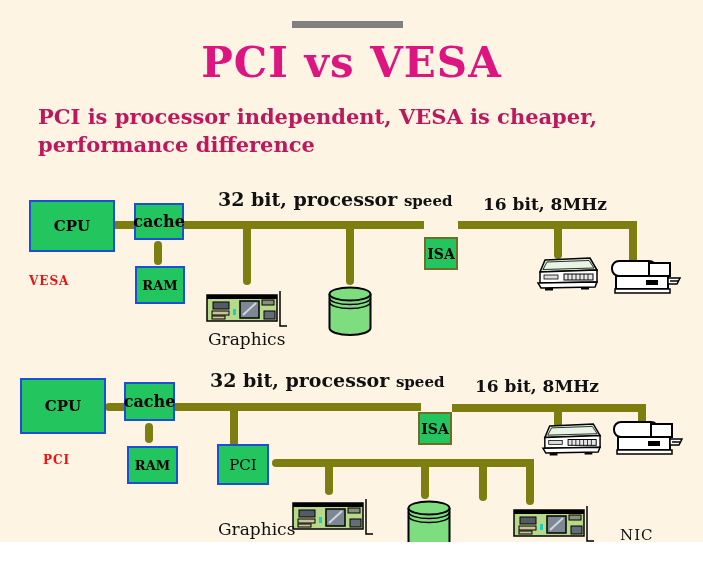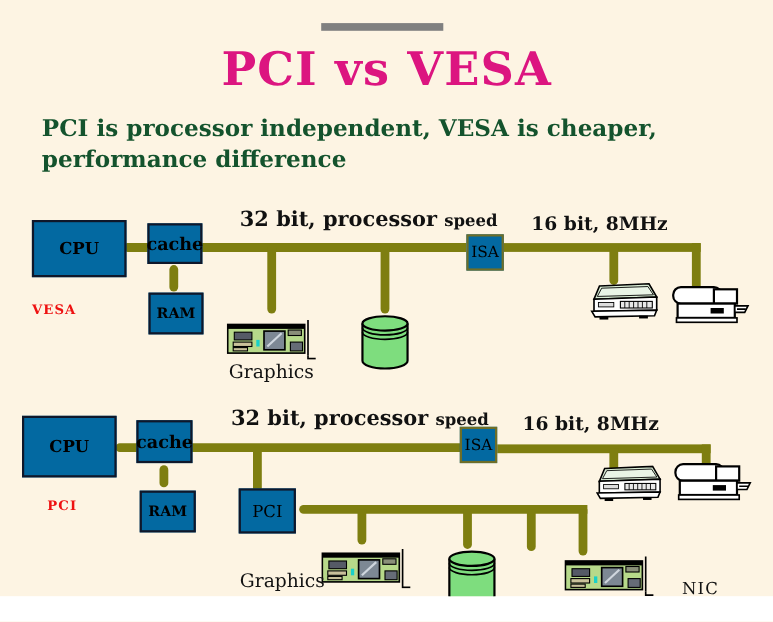--- a/index.html
+++ b/index.html
@@ -9,29 +9,29 @@
     font-family:"DejaVu Serif","Liberation Serif",serif;
   }
   .abs { position:absolute; }
   .accent-bar { left:292px; top:21px; width:111px; height:7px; background:#808080; }
   .title {
     left:0; top:38px; width:703px; text-align:center;
     font-size:42px; font-weight:bold; color:#dc1580; letter-spacing:1px;
   }
   .subtitle {
     left:38px; top:103px; width:620px;
-    font-size:21px; font-weight:bold; color:#14532d; line-height:28px;
+    font-size:21px; font-weight:bold; color:#be185d; line-height:28px;
   }
   .node {
-    position:absolute; background:#0369a1; border:2px solid #0f172a;
+    position:absolute; background:#22c55e; border:2px solid #1d4ed8;
     display:flex; align-items:center; justify-content:center;
     font-weight:bold; color:#000; box-sizing:border-box;
   }
   .node.plain { font-weight:normal; }
-  .node.isa { border-color:#6e6e28; font-weight:normal; }
+  .node.isa { border-color:#6e6e28; font-weight:bold;margin-top:24px; }
   .bus { position:absolute; background:#7e7e10; }
   .bus.h { height:8px; }
   .bus.v { width:8px; }
   .capL { border-top-left-radius:4px; border-bottom-left-radius:4px; }
   .capB { border-bottom-left-radius:4px; border-bottom-right-radius:4px; }
   .capT { border-top-left-radius:4px; border-top-right-radius:4px; }
   .side-label { position:absolute; font-size:12px; font-weight:bold; color:#ee1111; letter-spacing:1px; }
   .bus-label { position:absolute; font-weight:bold; color:#111; white-space:nowrap; }
   .cap-label { position:absolute; font-size:17px; color:#111; white-space:nowrap; }
   svg { display:block; }

